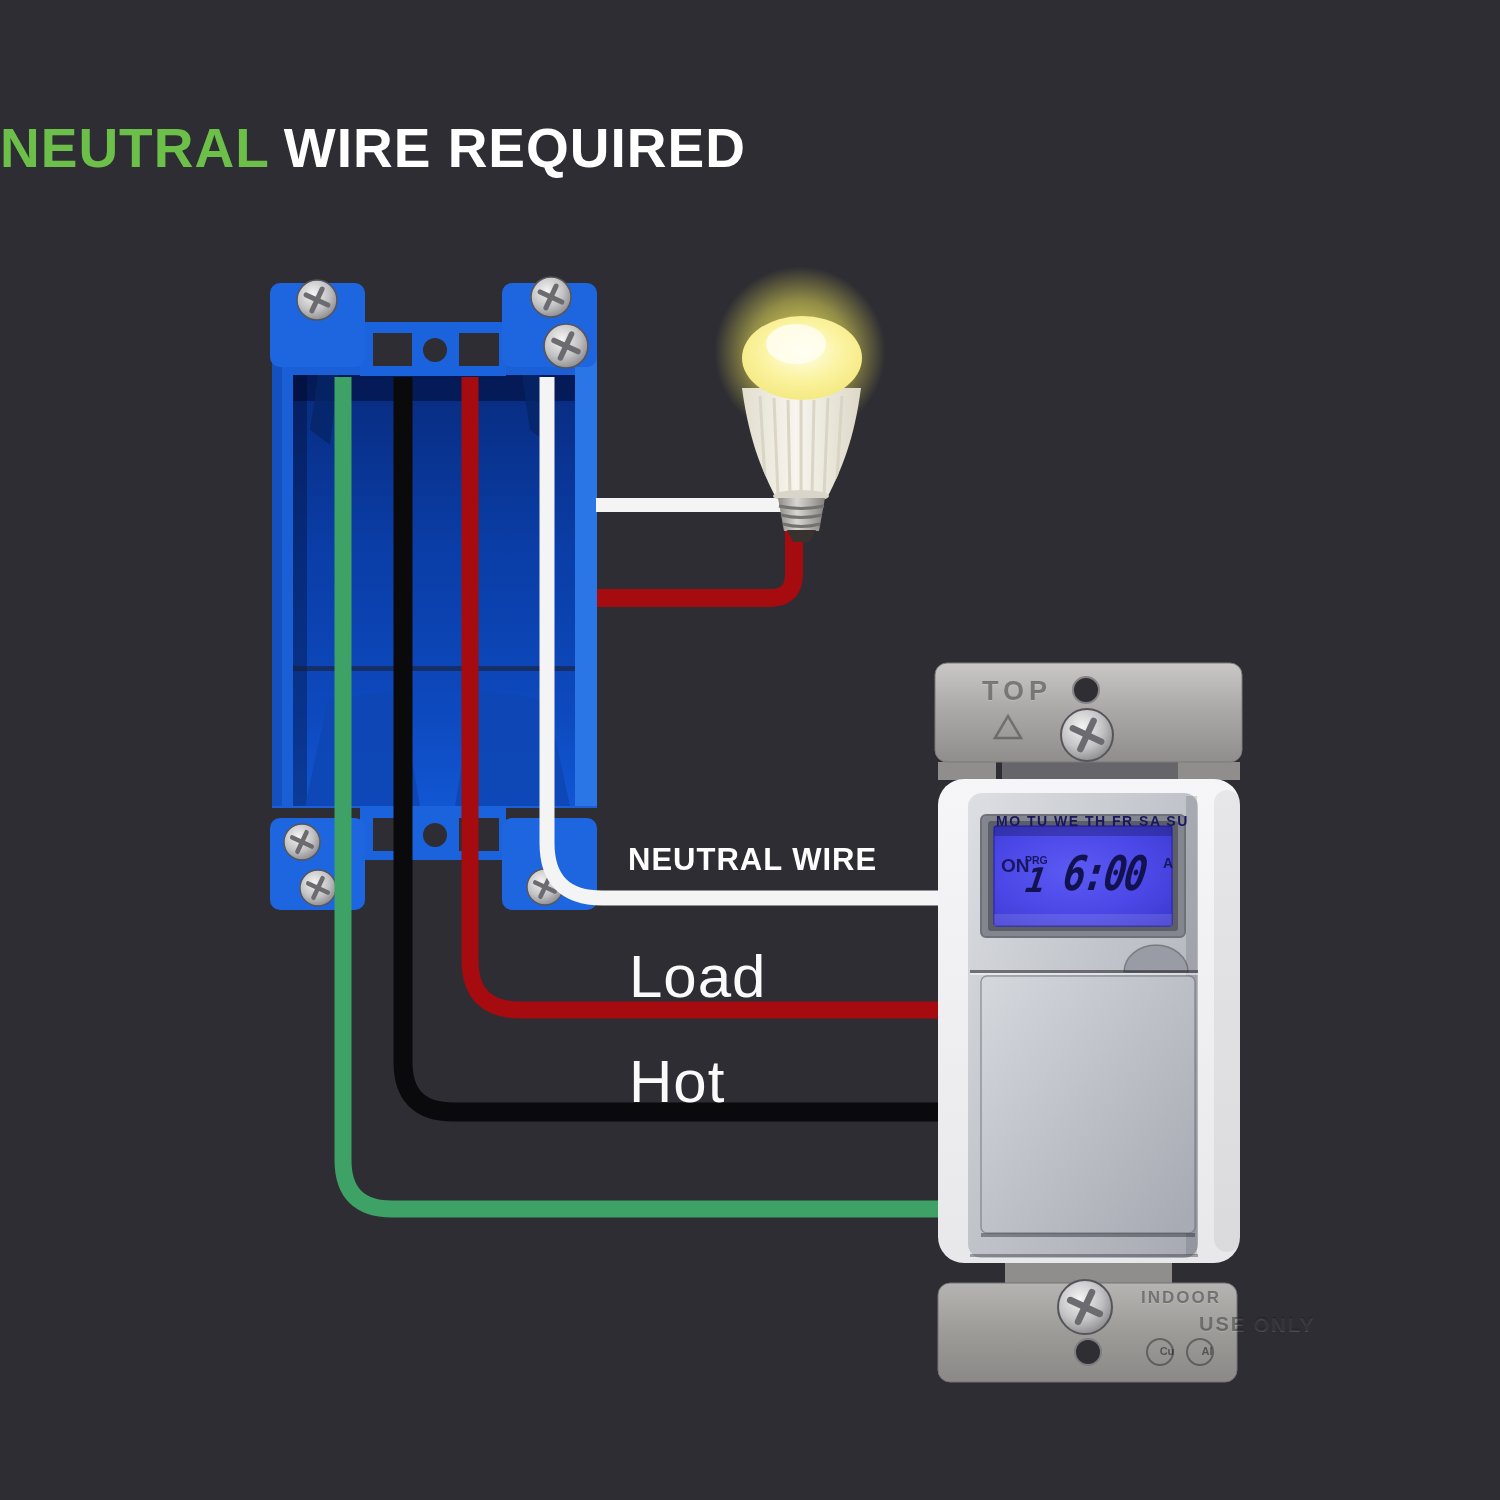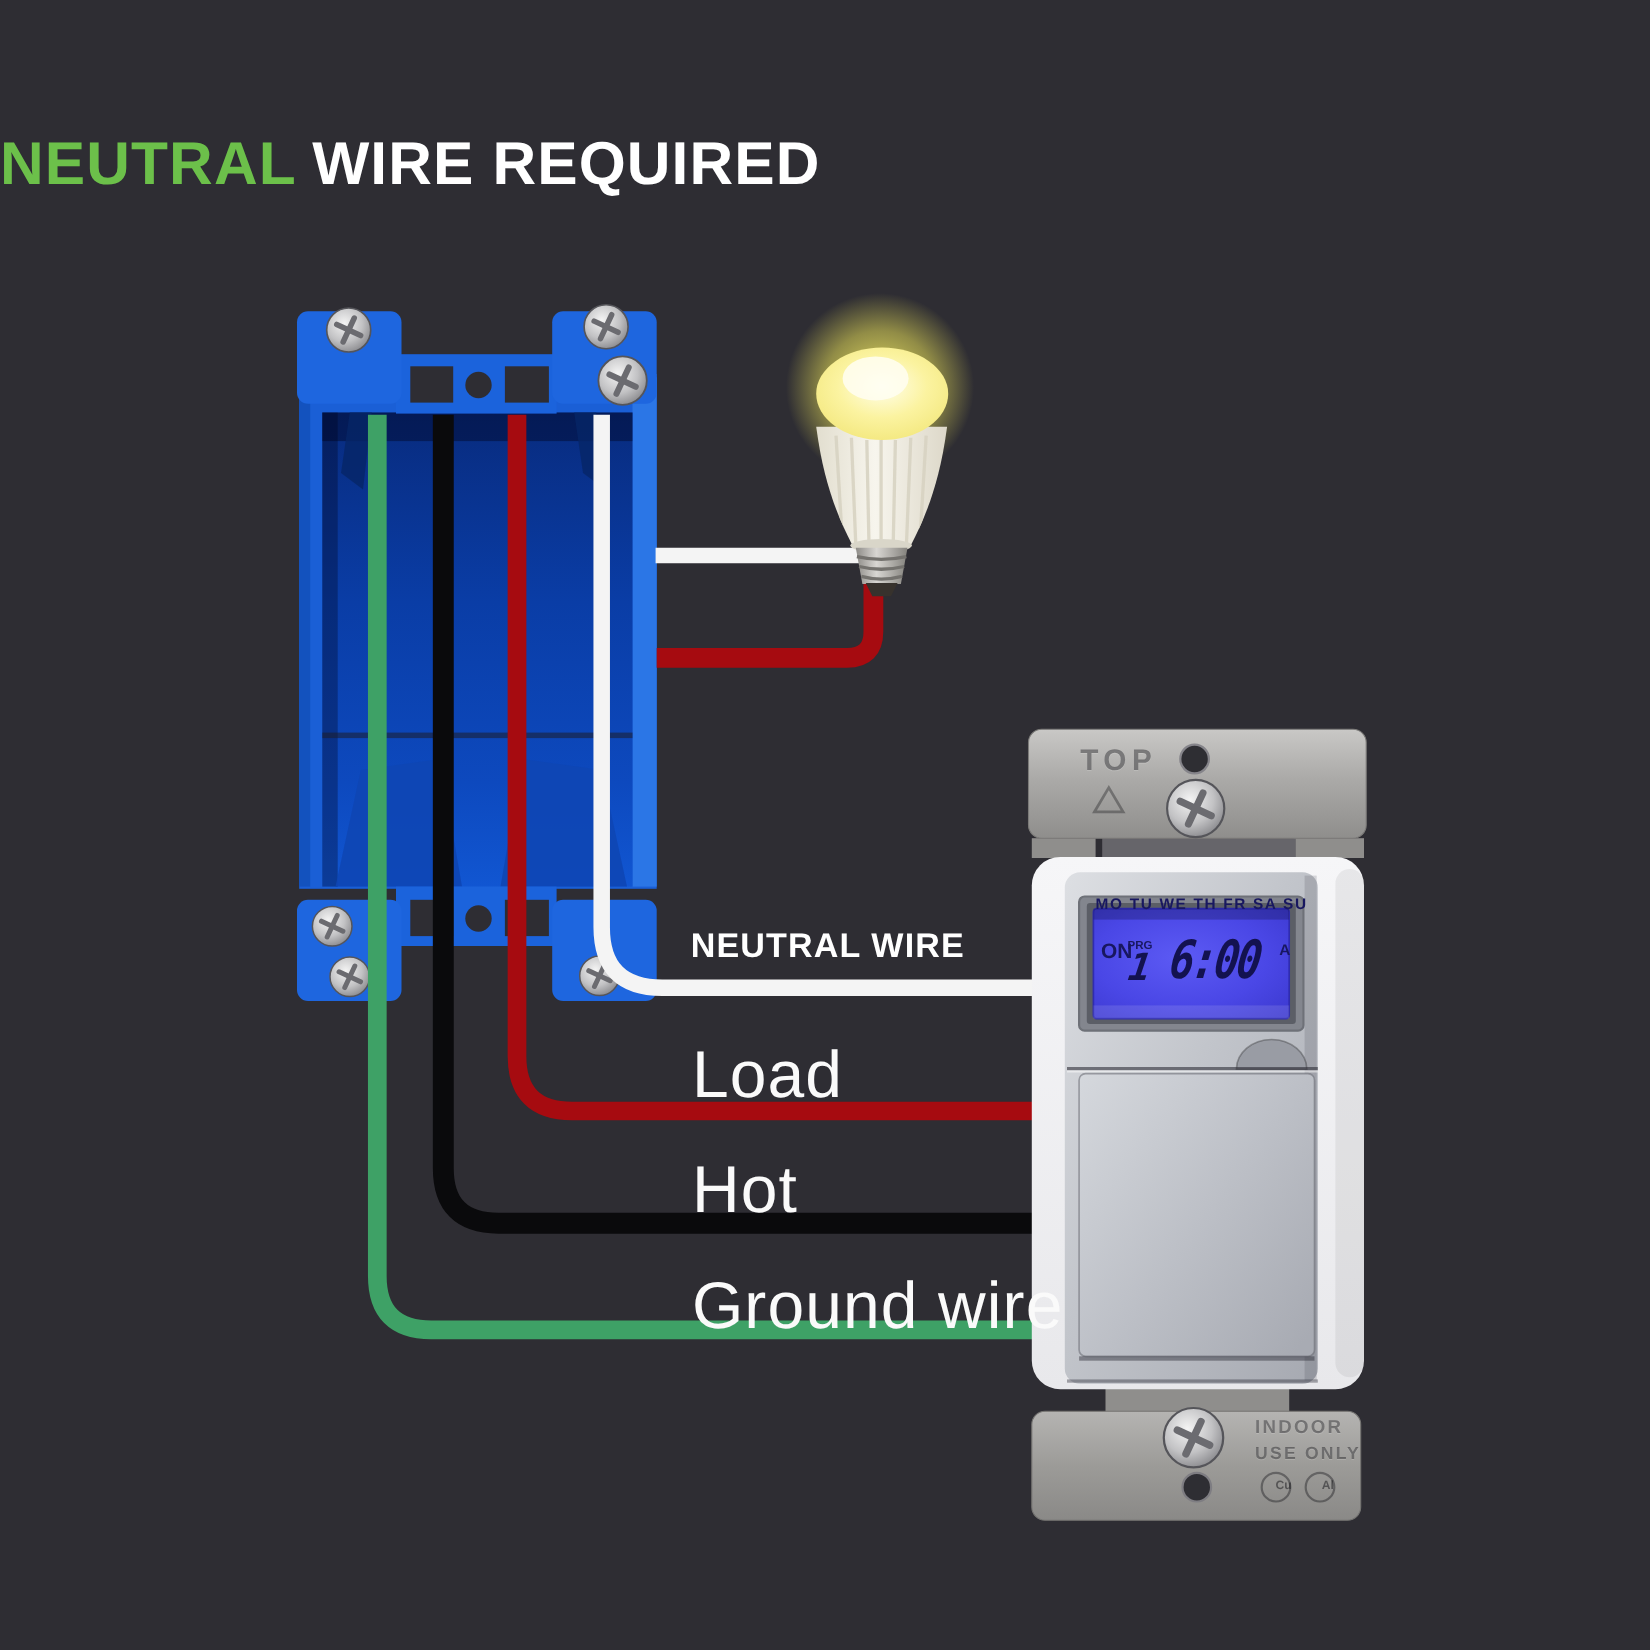--- a/index.html
+++ b/index.html
@@ -38,21 +38,21 @@
   }
   .lcd-time{
     left:1068px;top:845px;font-family:"DejaVu Sans Mono",monospace;
     font-size:48px;font-weight:bold;font-style:italic;color:#131250;
     letter-spacing:-3px;transform:skewX(-8deg) scaleX(.78);transform-origin:left top;
   }
   .lcd-am{left:1163px;top:855px;font-size:14px;font-weight:bold;color:#181760;}
   .engraved{color:rgba(20,20,24,.42);text-shadow:0 1px 0 rgba(255,255,255,.15);text-align:right;}
   .brk-top{left:982px;top:676px;font-size:27px;font-weight:600;letter-spacing:5px;}
   .brk-l1{left:1141px;top:1288px;font-size:17px;font-weight:bold;letter-spacing:2px;}
-  .brk-l2{left:1141px;top:1313px;font-size:16px;font-weight:bold;letter-spacing:2px;}
+  .brk-l2{left:1199px;top:1313px;font-size:20px;font-weight:bold;letter-spacing:2px;}
   .stamp{width:40px;text-align:center;font-size:11px;font-weight:bold;color:rgba(20,20,24,.5);}
   .stamp-cu{left:1147px;top:1345px;}
   .stamp-al{left:1187px;top:1345px;}
 </style>
 </head>
 <body>
 
 <div class="stage">
 
   <svg width="1500" height="1500" viewBox="0 0 1500 1500">
@@ -256,21 +256,20 @@
     </g>
   </svg>
 
   <div class="txt title">
     <span class="hl">NEUTRAL</span><span class="rest">WIRE REQUIRED</span>
   </div>
 
   <div class="txt lbl-bold">NEUTRAL WIRE</div>
   <div class="txt lbl-light lbl-load">Load</div>
   <div class="txt lbl-light lbl-hot">Hot</div>
-  <div class="txt lbl-light lbl-ground">Ground wire</div>
 
   <div class="txt lcd-days">MO TU WE TH FR SA SU</div>
   <div class="txt lcd-on">ON</div>
   <div class="txt lcd-prg">PRG</div>
   <div class="txt lcd-num">1</div>
   <div class="txt lcd-time">6:00</div>
   <div class="txt lcd-am">A</div>
 
   <div class="txt engraved brk-top">TOP</div>
   <div class="txt engraved brk-l1">INDOOR</div>

